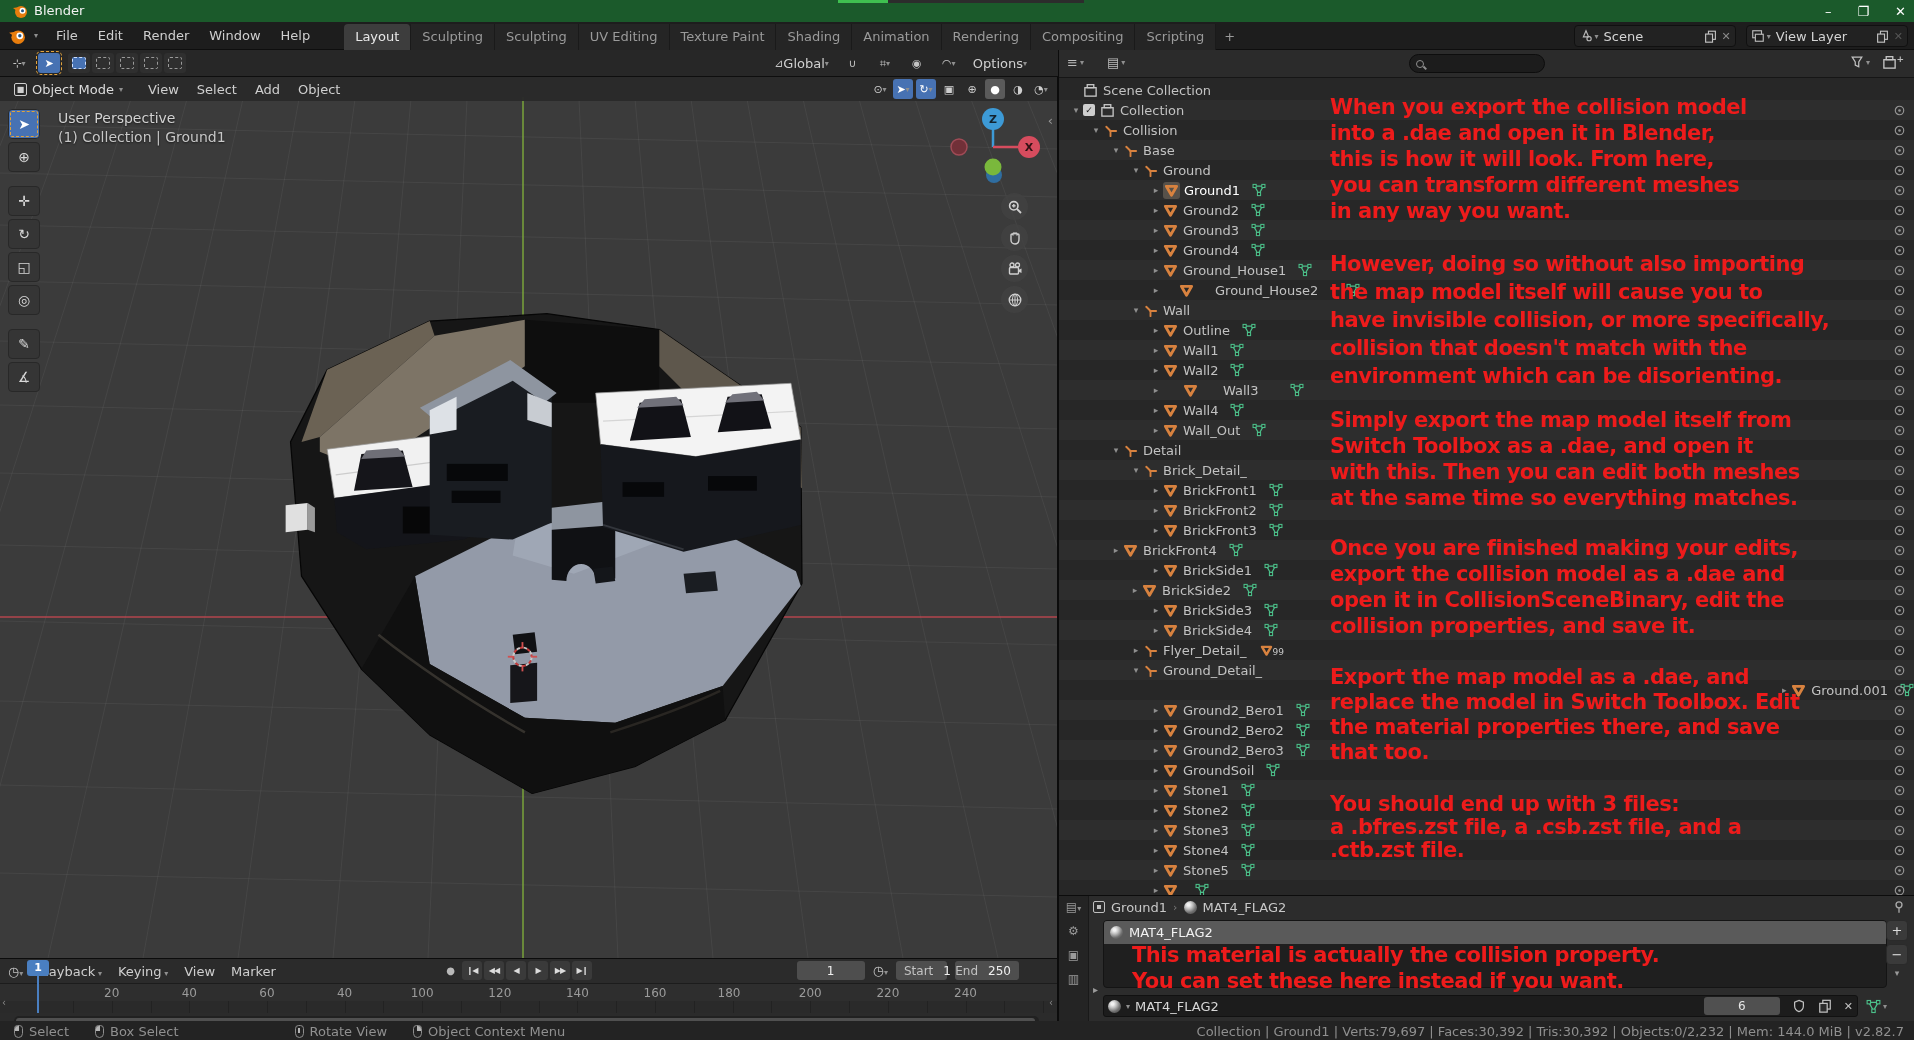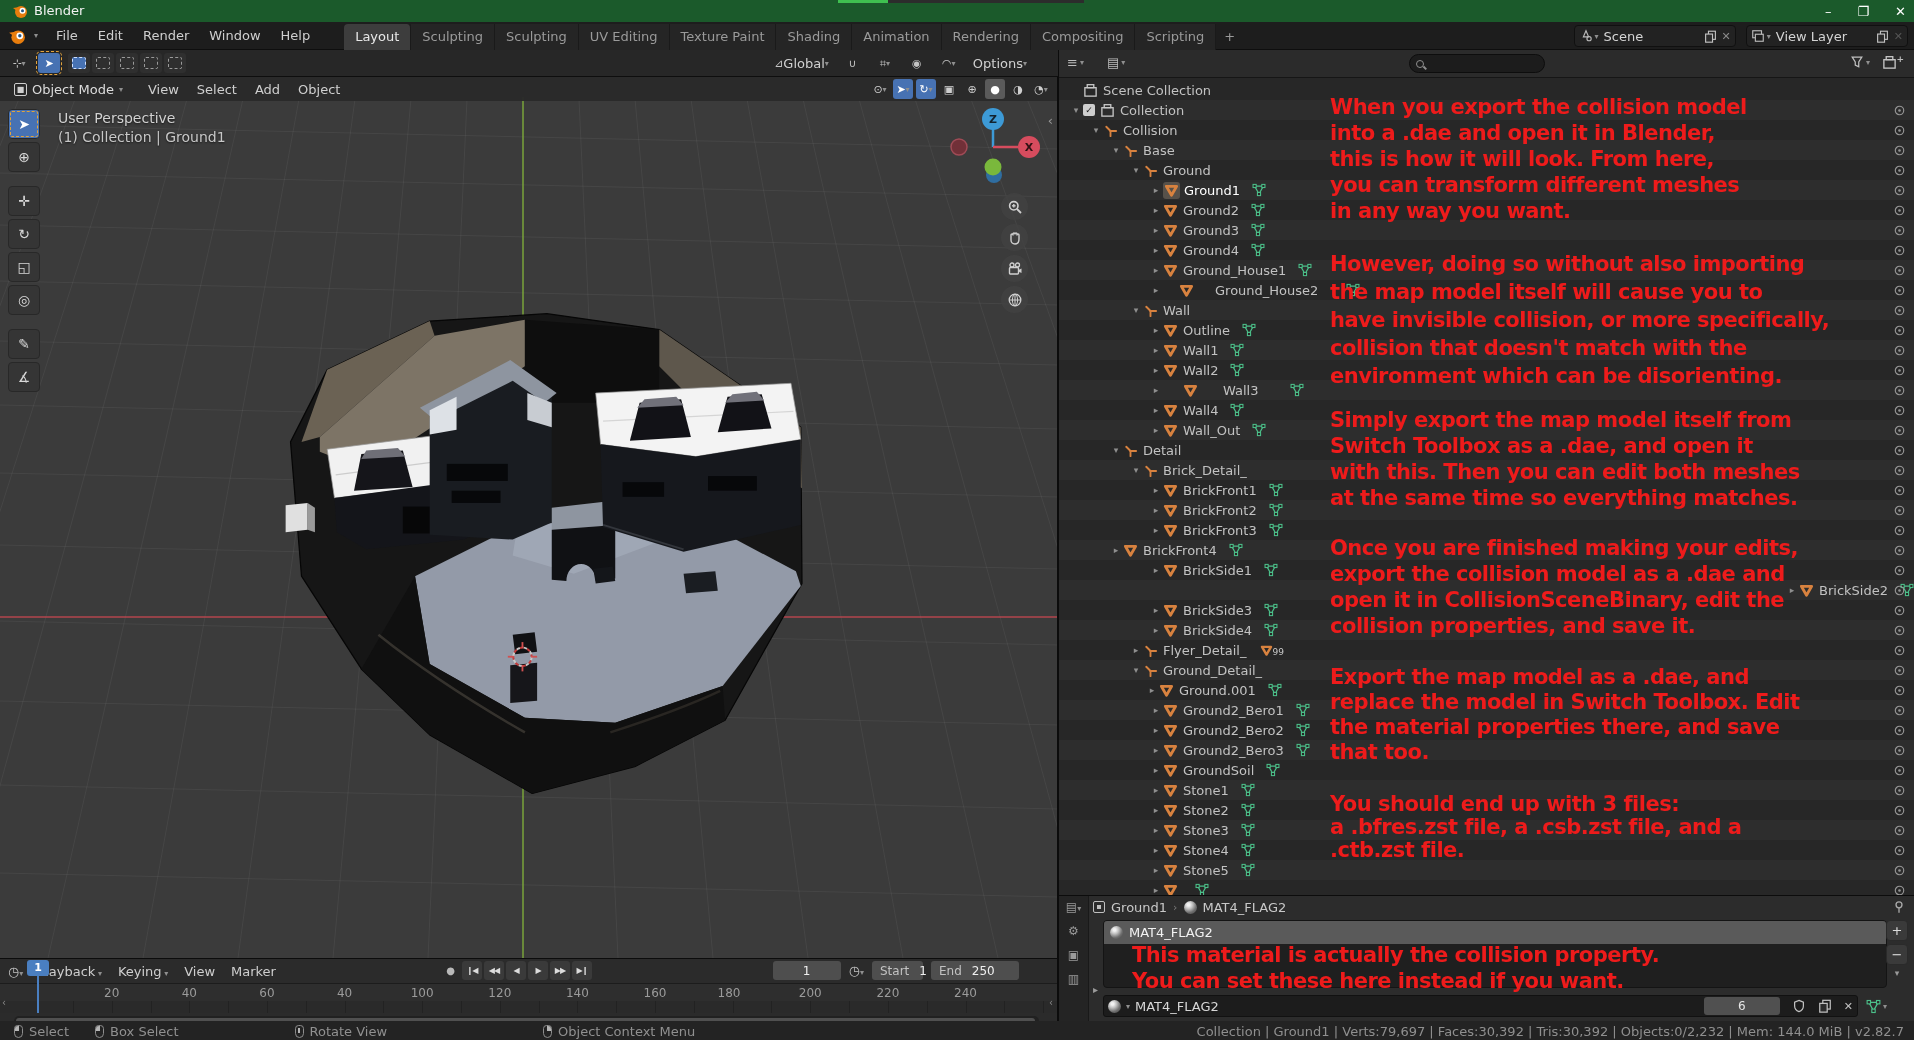--- a/index.html
+++ b/index.html
@@ -143,21 +143,21 @@
   .tl-scroll { position:absolute; left:14px; right:18px; top:57px; height:10px; background:#212121; border-radius:5px; }
   .tl-scroll .handle { position:absolute; left:2px; right:4px; top:2px; height:6px; background:#505050; border-radius:3px; }
   .tl-arrow { position:absolute; top:38px; color:#8a8a8a; font-size:10px; }
 
   
   .statusbar { position:absolute; left:0; top:1028px; width:1914px; height:12px; background:#232323; border-top:1px solid #0d0d0d; }
   .statusbar-in { position:absolute; left:0; top:-8px; width:100%; height:20px; background:#232323; display:flex; align-items:center; }
   #sb-hints { display:flex; align-items:center; margin-left:14px; gap:26px; }
   .hint { display:flex; align-items:center; gap:6px; color:#909090; font-size:13px; }
   .hint:nth-child(3) { margin-left:90px; }
-  .hint:nth-child(4) { margin-left:130px; }
+  .hint:nth-child(4) { }
   .mouse { position:relative; width:9px; height:13px; border:1px solid #8d8d8d; border-radius:4px 4px 5px 5px; }
   .mouse.l::before { content:""; position:absolute; left:0; top:0; width:4px; height:5px; background:#b5b5b5; border-radius:3px 0 0 0; }
   .mouse.r::before { content:""; position:absolute; right:0; top:0; width:4px; height:5px; background:#b5b5b5; border-radius:0 3px 0 0; }
   .mouse.m::before { content:""; position:absolute; left:2.5px; top:2px; width:2px; height:5px; background:#b5b5b5; }
   .sb-stats { position:absolute; right:10px; top:50%; transform:translateY(-50%); color:#8f8f8f; font-size:13px; white-space:nowrap; }
 </style>
 </head>
 <body>
 
 <svg width="0" height="0" style="position:absolute">
@@ -818,21 +818,21 @@
             <use href="#sym-mesh"></use>
           </svg>
           <span class="ol-label">BrickSide1</span>
           <svg class="dataic">
             <use href="#sym-meshdata"></use>
           </svg>
           <svg class="rowdot">
             <use href="#sym-circledot"></use>
           </svg>
         </div>
-        <div class="ol-row" style="padding-left: 69px; justify-content: flex-end;">
+        <div class="ol-row" style="padding-left: 69px;">
           <span class="twisty t-closed"></span>
           <svg class="olic">
             <use href="#sym-mesh"></use>
           </svg>
           <span class="ol-label">BrickSide2</span>
           <svg class="dataic">
             <use href="#sym-meshdata"></use>
           </svg>
           <svg class="rowdot">
             <use href="#sym-circledot"></use>
@@ -883,21 +883,21 @@
         <div class="ol-row" style="padding-left: 70px;">
           <span class="twisty t-open"></span>
           <svg class="olic">
             <use href="#sym-empty"></use>
           </svg>
           <span class="ol-label">Ground_Detail_</span>
           <svg class="rowdot">
             <use href="#sym-circledot"></use>
           </svg>
         </div>
-        <div class="ol-row" style="padding-left: 86px;">
+        <div class="ol-row" style="padding-left: 59px; justify-content: flex-end;">
           <span class="twisty t-closed"></span>
           <svg class="olic">
             <use href="#sym-mesh"></use>
           </svg>
           <span class="ol-label">Ground.001</span>
           <svg class="dataic">
             <use href="#sym-meshdata"></use>
           </svg>
           <svg class="rowdot">
             <use href="#sym-circledot"></use>
@@ -1152,21 +1152,21 @@
         </div>
       <div class="tl-fields">
         <div class="numfield" style="width:68px">
             <span>1</span>
           </div>
         <span style="color:#c0c0c0">◷<span class="cv">▾</span></span>
         <div class="numfield" style="width:51px;justify-content:space-between;padding:0 8px">
             <span class="lab">Start</span>
             <span>1</span>
           </div>
-        <div class="numfield" style="width:88px;justify-content:flex-start;padding:0 8px">
+        <div class="numfield" style="width:64px;justify-content:flex-end;padding:0 8px">
             <span class="lab">End</span>
             <span>250</span>
           </div>
       </div>
     </div>
     <div class="ruler" id="ruler">
         <span class="tick" style="left: 111.735px;">20</span>
         <span class="tick" style="left: 189.351px;">40</span>
         <span class="tick" style="left: 266.967px;">60</span>
         <span class="tick" style="left: 344.583px;">40</span>

